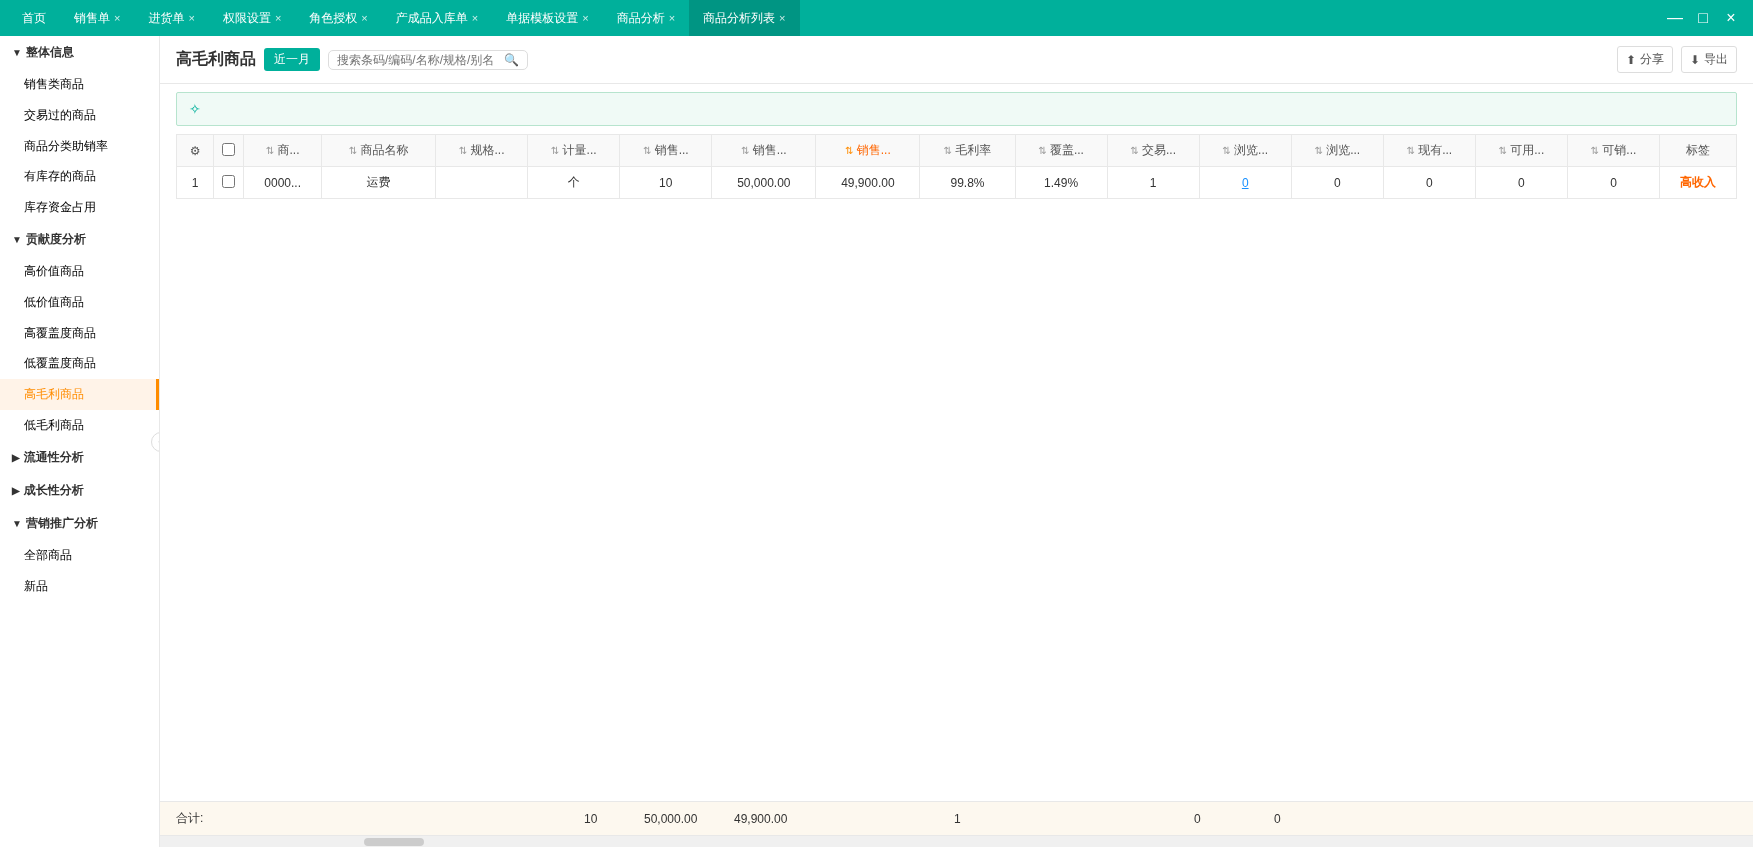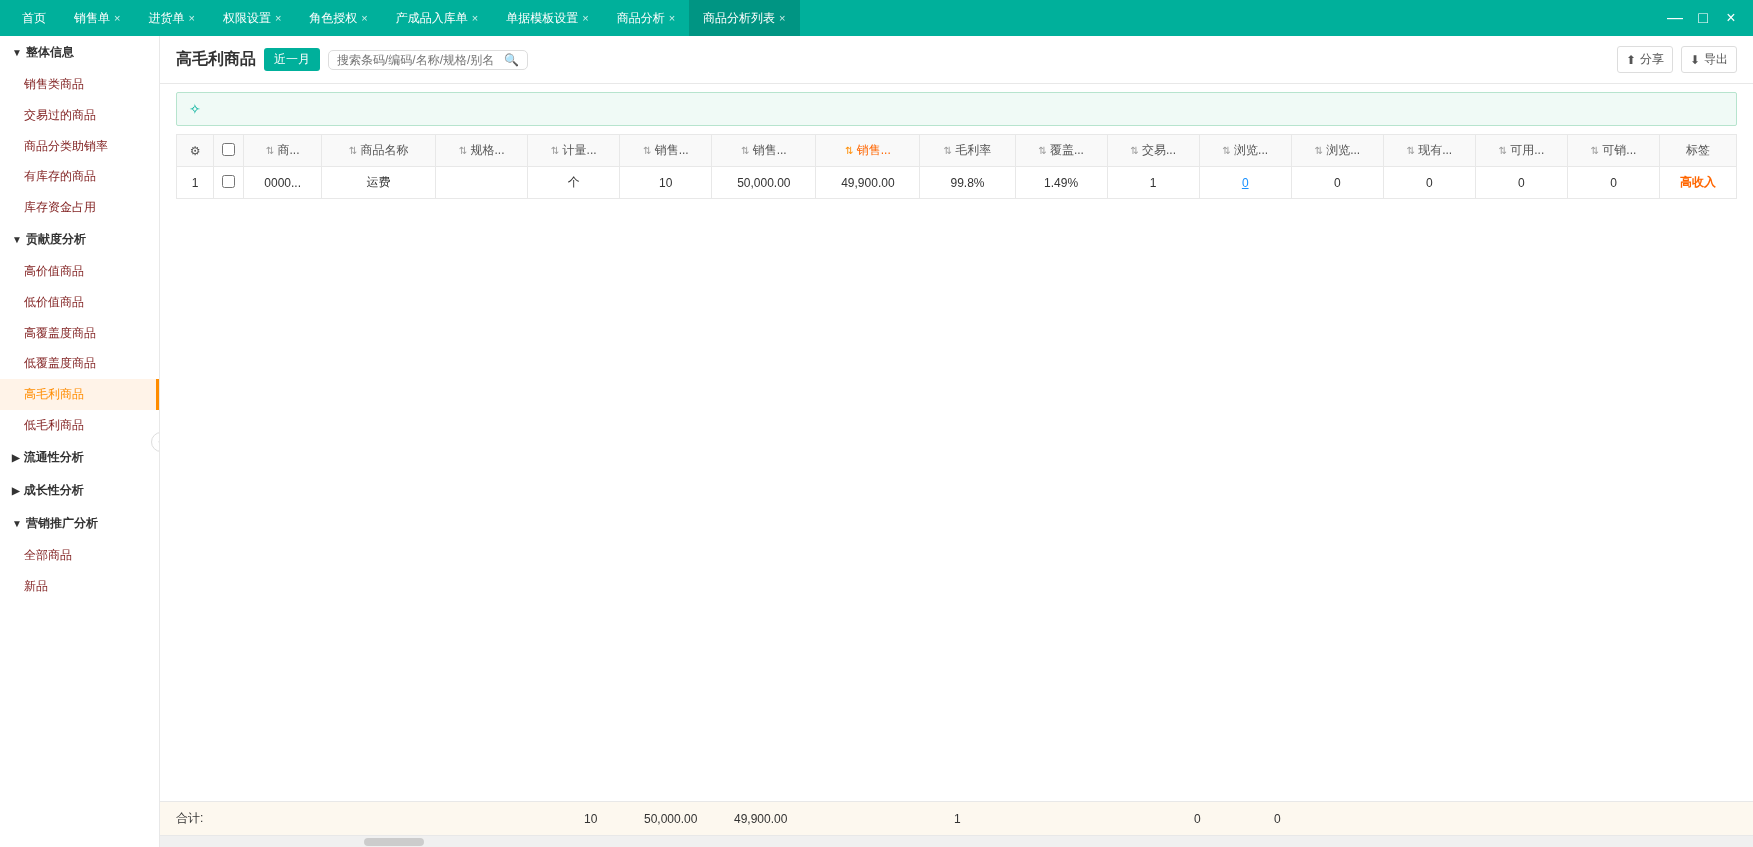--- a/index.html
+++ b/index.html
@@ -87,21 +87,21 @@
       font-weight: bold;
       color: #333;
       cursor: pointer;
     }
     .sidebar-group-header .arrow {
       margin-right: 4px;
       font-size: 10px;
     }
     .sidebar-item {
       padding: 7px 12px 7px 24px;
-      color: #7f1d1d;
+      color: #000000;
       cursor: pointer;
       line-height: 1.4;
     }
     .sidebar-item.active {
       background: #fff3e8;
       color: #ff8c00;
       border-right: 3px solid #ff8c00;
     }
 
     

